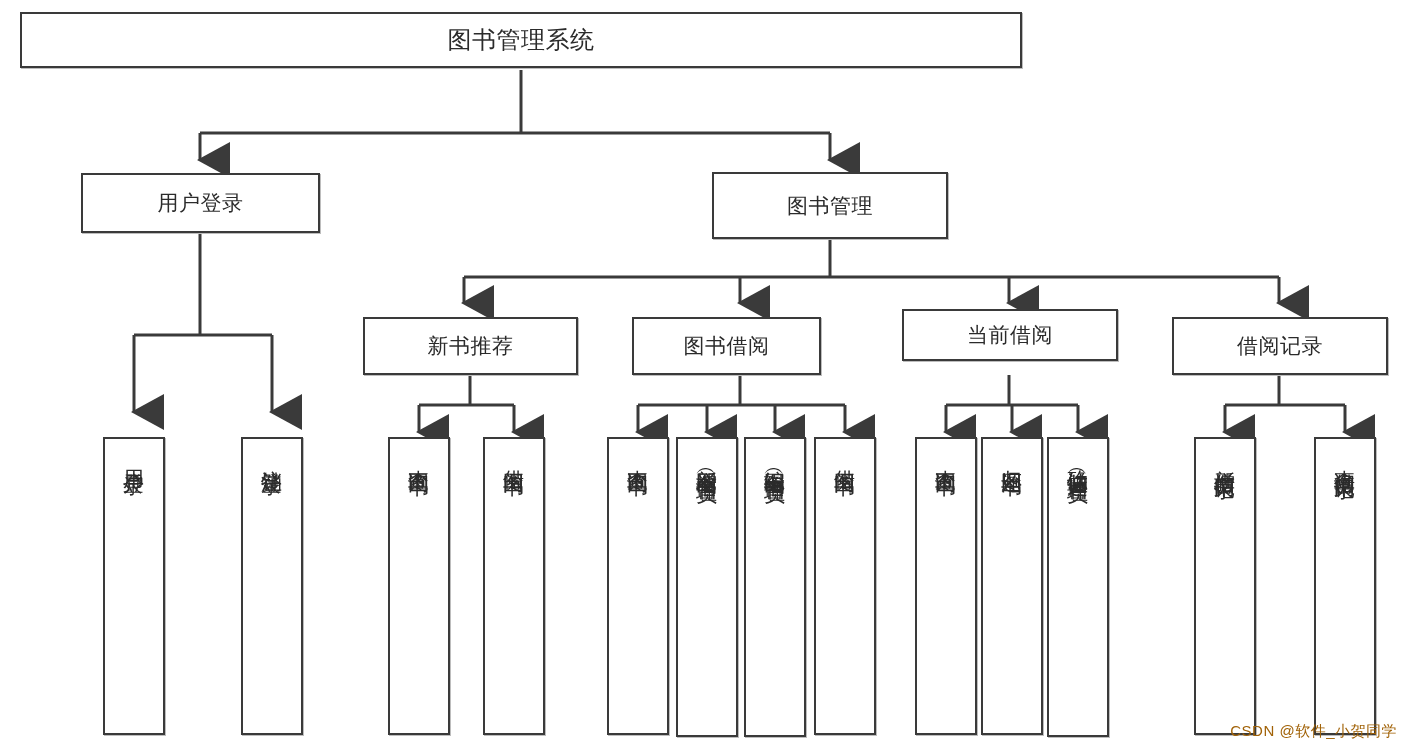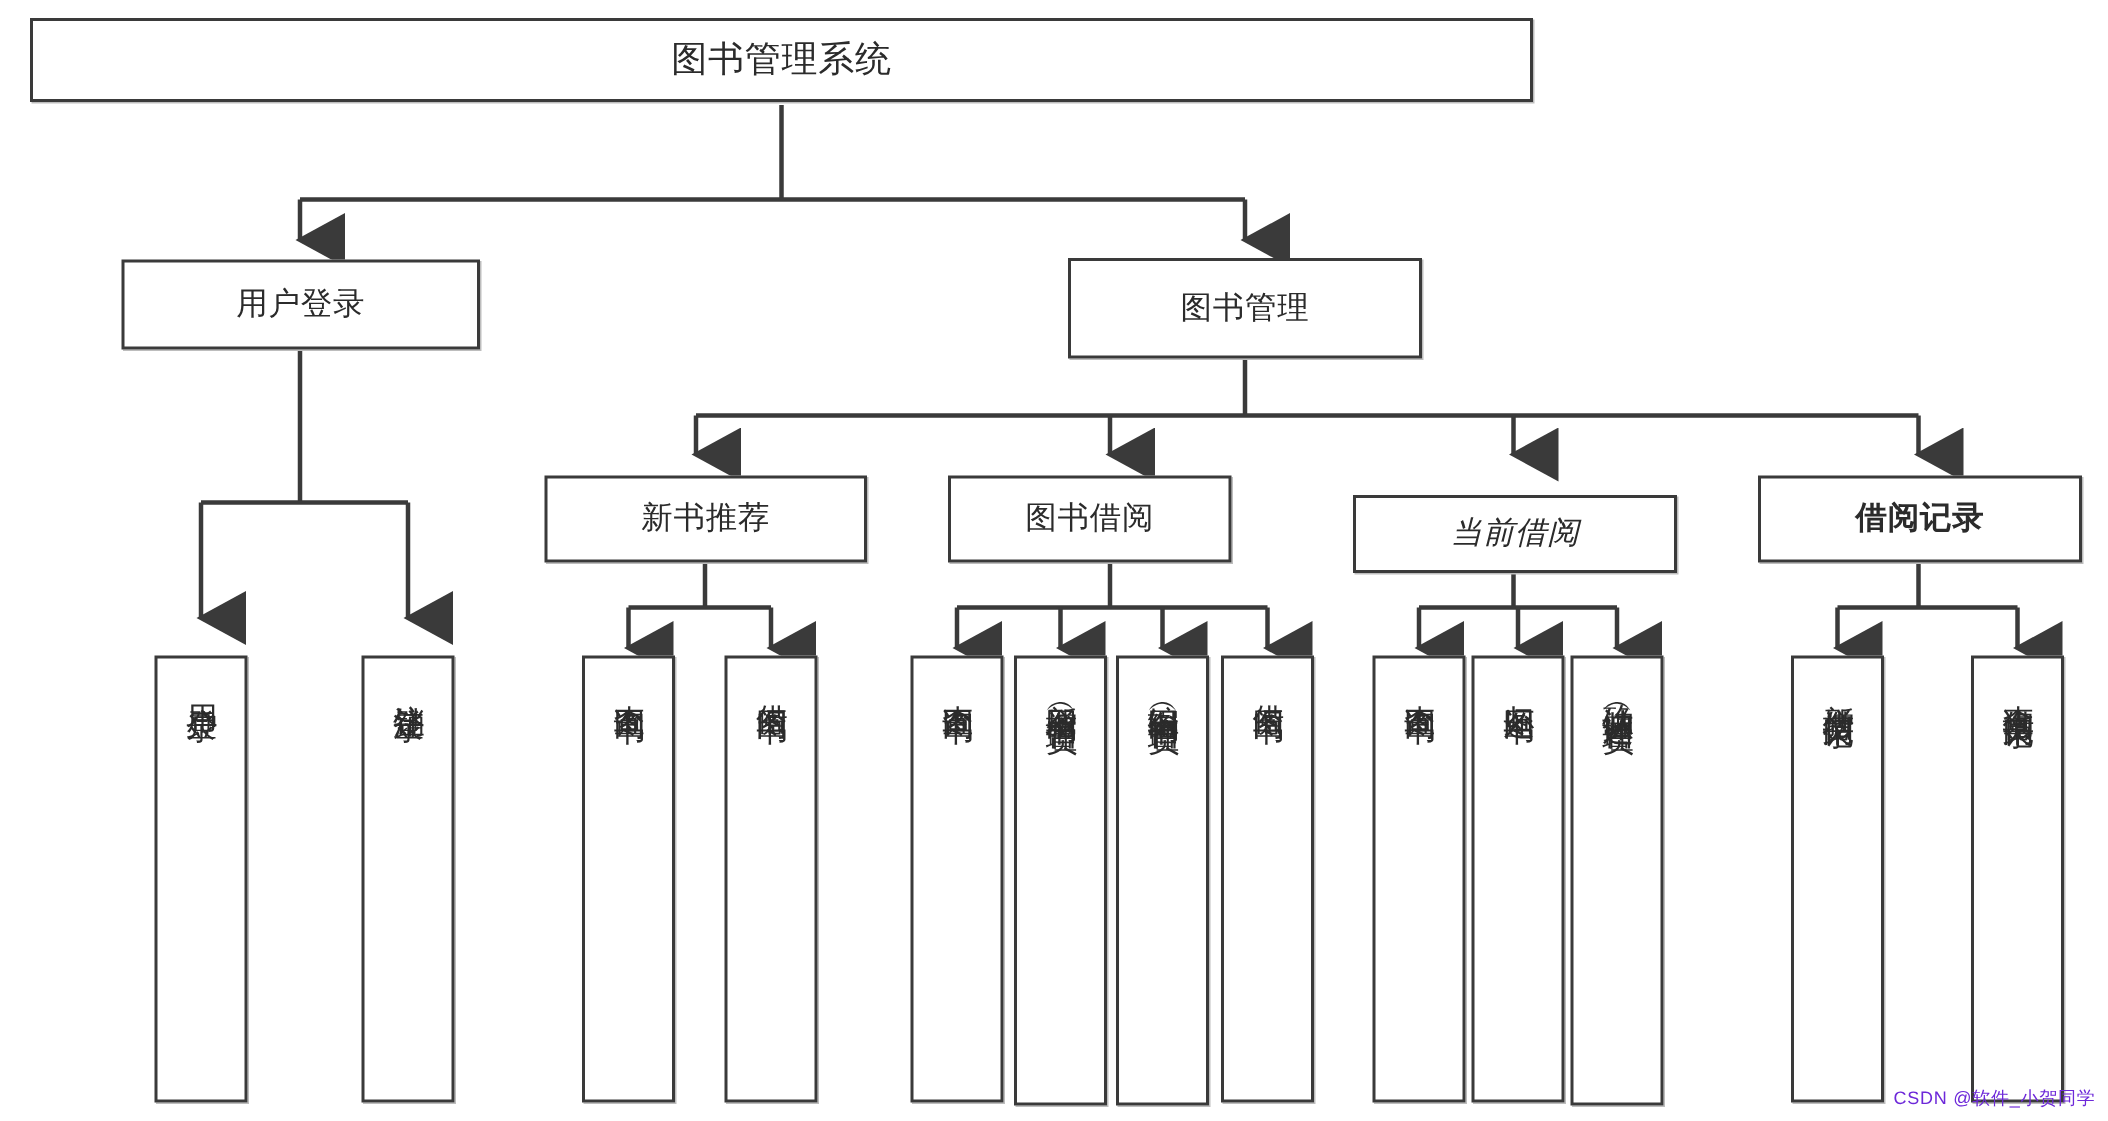--- a/index.html
+++ b/index.html
@@ -58,22 +58,22 @@
     letter-spacing: 2px;
     white-space: nowrap;
   }
   .vert.tall .node-label {
     padding-top: 0;
   }
   #watermark {
     position: absolute;
     right: 8px;
     bottom: 6px;
-    font-size: 12px;
-    color: #6d28d9;
+    font-size: 15px;
+    color: #a16207;
     letter-spacing: 0.5px;
     white-space: nowrap;
     user-select: none;
   }
 </style>
 </head>
 <body>
 
 <div id="canvas">
 
@@ -140,25 +140,25 @@
   </div>
 
   <div class="node horiz" style="left:712px; top:172px; width:236px; height:67px;">
     <span class="node-label">图书管理</span>
   </div>
 
   <div class="node horiz" style="left:632px; top:317px; width:189px; height:58px;">
     <span class="node-label">图书借阅</span>
   </div>
 
-  <div class="node horiz" style="left:902px; top:330px; width:216px; height:52px;font-style:italic;">
+  <div class="node horiz" style="left:902px; top:309px; width:216px; height:52px;">
     <span class="node-label">当前借阅</span>
   </div>
 
-  <div class="node horiz" style="left:1172px; top:317px; width:216px; height:58px;font-weight:bold;">
+  <div class="node horiz" style="left:1172px; top:317px; width:216px; height:58px;">
     <span class="node-label">借阅记录</span>
   </div>
 
   <div class="node vert" style="left:103px; top:437px; width:62px; height:298px;">
     <span class="node-label">用户登录</span>
   </div>
 
   <div class="node vert" style="left:241px; top:437px; width:62px; height:298px;">
     <span class="node-label">注销登录</span>
   </div>

